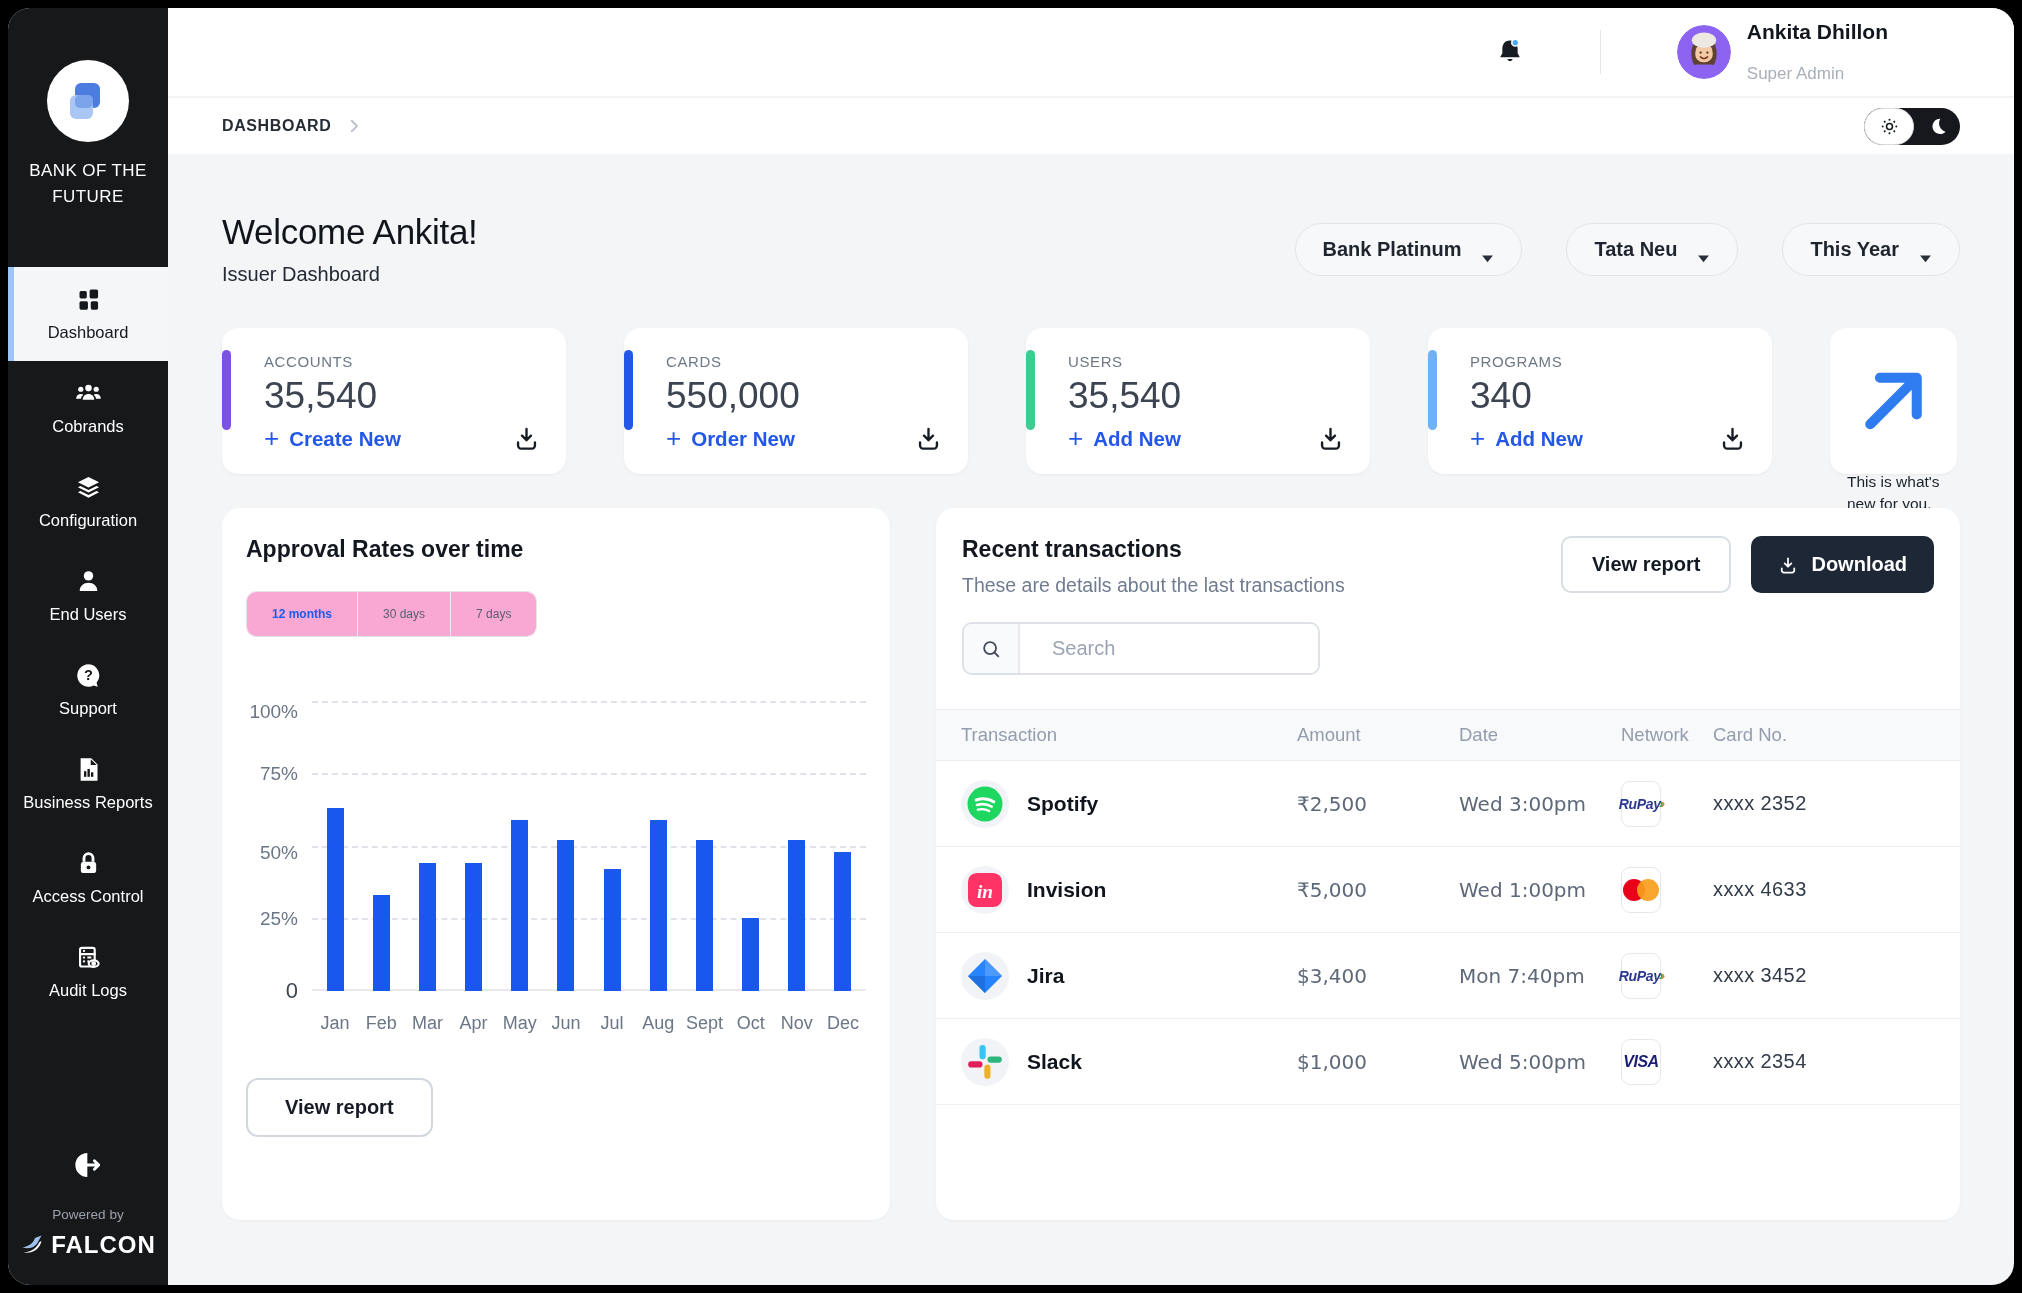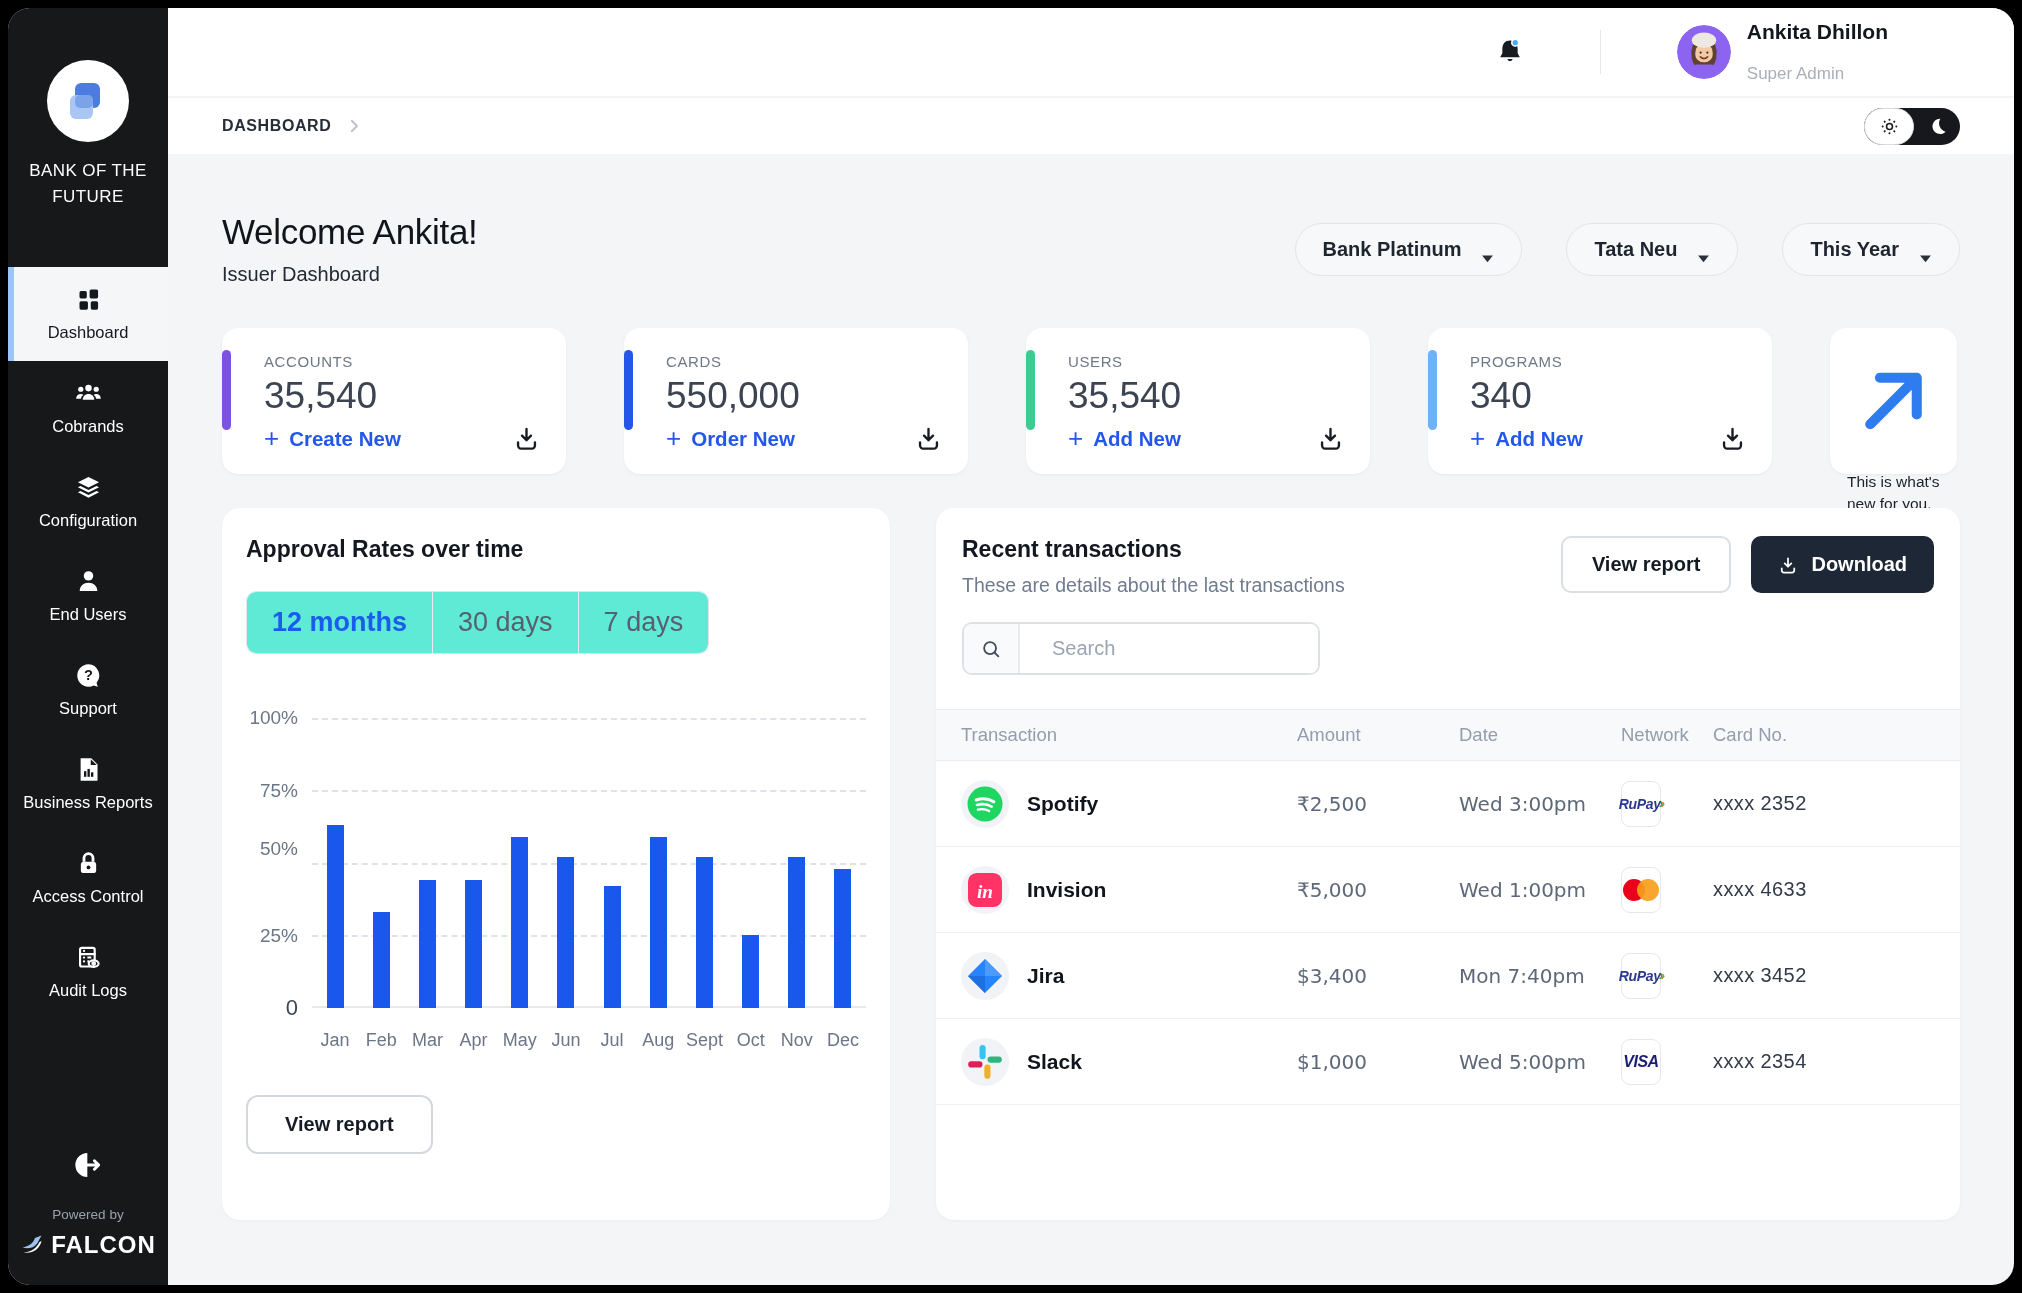--- a/index.html
+++ b/index.html
@@ -78,23 +78,23 @@
 
   
   .panels-row { margin-top:34px; display:flex; gap:46px; }
   .panel { background:#fff; border-radius:18px; height:712px; box-shadow:0 1px 3px rgba(16,24,40,.04); }
   .chart-panel { width:668px; padding:28px 24px; }
   .tx-panel { flex:1; padding:28px 0 0; display:flex; flex-direction:column; }
   .panel-title { font-size:23px; font-weight:700; color:#13171f; }
   .panel-sub { margin-top:11px; font-size:19.5px; color:#6f7c90; }
 
   .range-tabs { margin-top:28px; display:inline-flex; border:1px solid #e2e5ea; border-radius:10px; overflow:hidden; background:#fff; }
-  .range-tab { padding:15px 25px; font-size:27px; color:#56607
-
-0; color:#566070; border-left:1px solid #e9ebee; cursor:pointer; background:#5eead4; }
+  .range-tab { padding:15px 25px; font-size:12px; color:#56607
+
+0; color:#566070; border-left:1px solid #e9ebee; cursor:pointer; background:#f9a8d4; }
   .range-tab:first-child { border-left:none; }
   .range-tab.active { color:#1a5cec; font-weight:700; }
 
   .chart-wrap { margin-top:64px; display:flex; }
   .y-axis { width:52px; position:relative; height:290px; flex-shrink:0; }
   .y-tick { position:absolute; right:0; transform:translateY(-50%); font-size:19px; color:#6b7686; }
   .y-tick.zero { font-size:22px; color:#3f4754; }
   .plot { flex:1; position:relative; height:290px; margin-left:14px; }
   .gridline { position:absolute; left:0; right:0; border-top:2px dashed #dfe2e8; }
   .baseline { position:absolute; left:0; right:0; bottom:0; border-bottom:2px solid #e7e9ed; }
@@ -402,23 +402,23 @@
 
         <section class="panel chart-panel">
           <h2 class="panel-title">Approval Rates over time</h2>
           <div class="range-tabs" id="range-tabs">
               <div class="range-tab active">12 months</div>
               <div class="range-tab">30 days</div>
               <div class="range-tab">7 days</div>
             </div>
           <div class="chart-wrap">
             <div class="y-axis" id="y-axis">
-                <span class="y-tick" style="top: 0px;">100%</span>
+                <span class="y-tick" style="top: 11px;">100%</span>
                 <span class="y-tick" style="top: 73px;">75%</span>
-                <span class="y-tick" style="top: 131px;">50%</span>
+                <span class="y-tick" style="top: 152px;">50%</span>
                 <span class="y-tick" style="top: 218px;">25%</span>
                 <span class="y-tick zero" style="top: 290px;">0</span>
               </div>
             <div class="plot">
               <div class="gridline" style="top:0"></div>
               <div class="gridline" style="top:72px"></div>
               <div class="gridline" style="top:145px"></div>
               <div class="gridline" style="top:217px"></div>
               <div class="baseline"></div>
               <div class="bars" id="bars">

